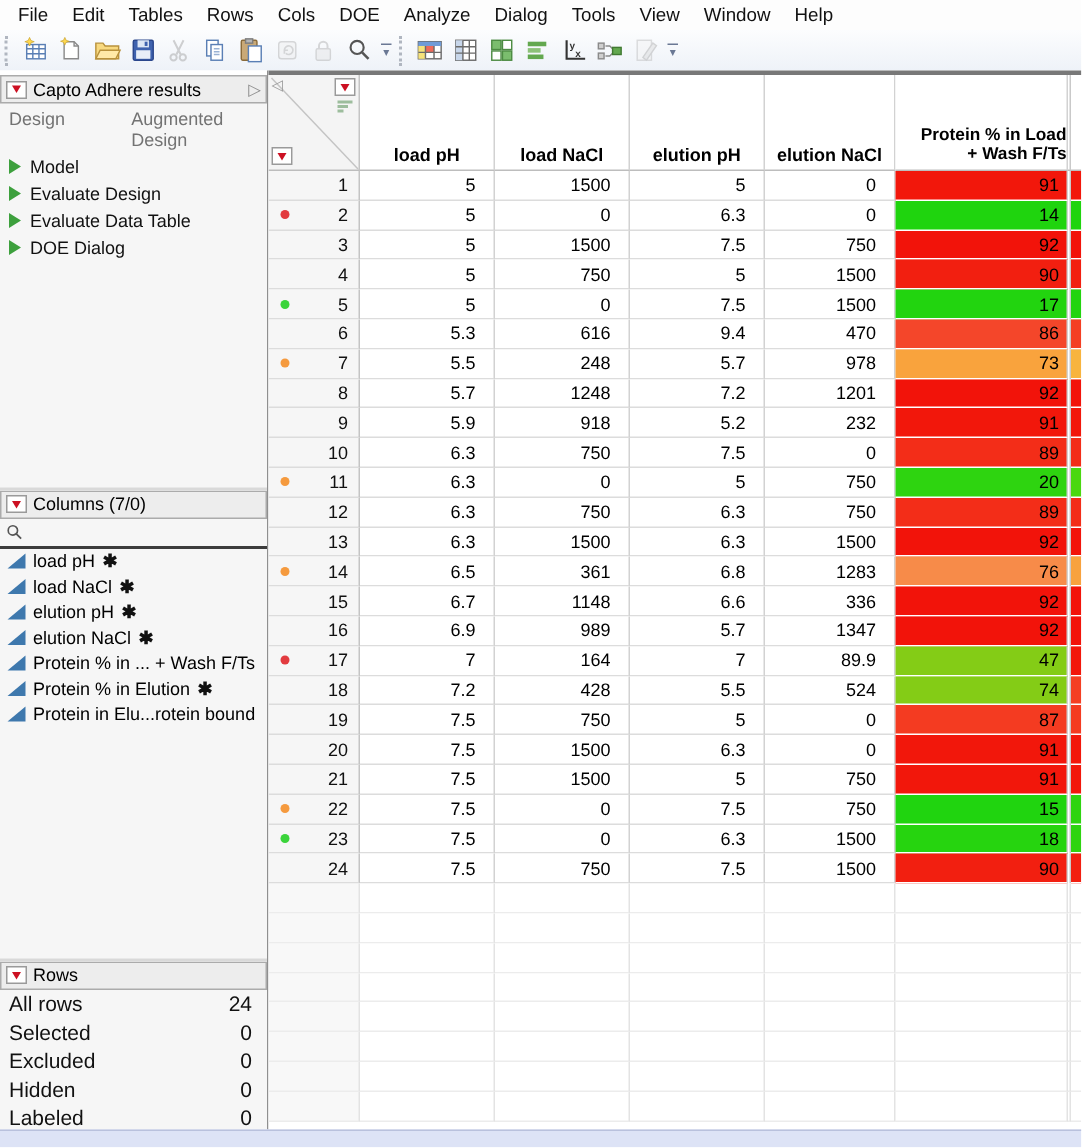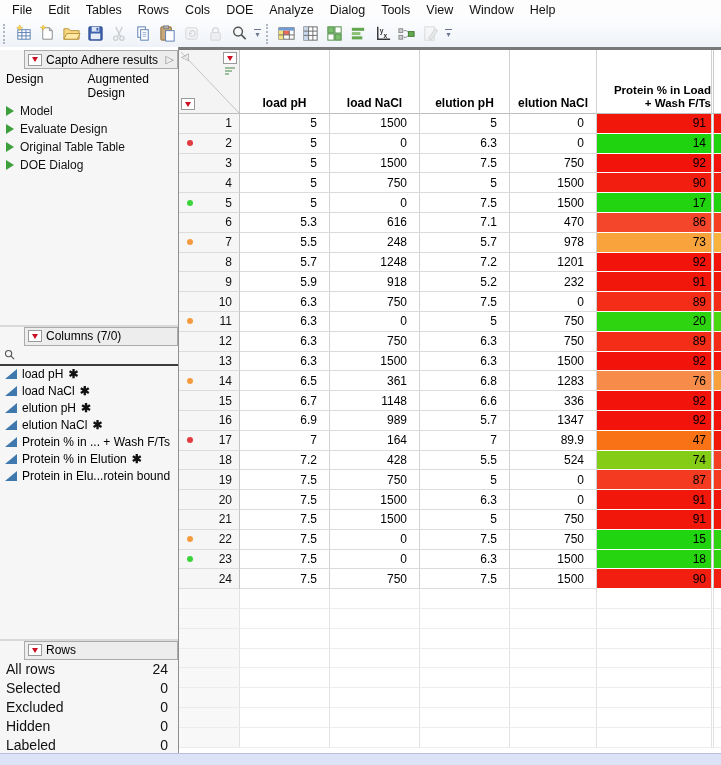--- a/index.html
+++ b/index.html
@@ -25,28 +25,28 @@
 
   
   .main { flex: 1 1 auto; display: flex; min-height: 0; }
   .sidebar { width: 179px; flex: 0 0 auto; padding-top: 3px; background: #fff;
              display: flex; flex-direction: column; border-right: 1px solid #8f8f8f; }
   .panel { background: #f6f6f6; border-bottom: 2px solid #d9d9d9; overflow: hidden; }
   .panel-table { height: 281px; }
   .panel-columns { height: 319px; }
   .panel-rows { flex: 1 1 auto; border-bottom: none; }
   .panel-header { height: 19px; display: flex; align-items: center; gap: 4px;
-                  background: #ededed; border: 1px solid #ababab; padding: 0 3px; font-size: 12px; margin-left: 24px; }
+                  background: #ededed; border: 1px solid #ababab; padding: 0 3px; font-size: 12px; }
   .panel-header .title { flex: 1 1 auto; white-space: nowrap; overflow: hidden; }
   .tri-btn { width: 14px; height: 12px; background: #fff; border: 1px solid #9a9a9a;
              display: inline-flex; align-items: center; justify-content: center; flex: 0 0 auto; }
   .tri-red { width: 0; height: 0; border-left: 3.5px solid transparent;
              border-right: 3.5px solid transparent; border-top: 5px solid #cc1022; }
   .side-arrow { color: #8a8a8a; font-size: 11px; flex: 0 0 auto; }
-  .prop-row { display: flex; font-size: 12px; padding: 3px 0 2px 6px; color: #000000; }
+  .prop-row { display: flex; font-size: 12px; padding: 3px 0 2px 6px; color: #737373; }
   .prop-row .p-label { width: 92px; }
   .script-item { display: flex; align-items: center; gap: 6px; font-size: 12px;
                  padding: 2px 0 2px 6px; color: #111; cursor: default; }
   .play-tri { width: 0; height: 0; border-left: 8px solid #3da03d;
               border-top: 5px solid transparent; border-bottom: 5px solid transparent; flex: 0 0 auto; }
   .search-row { display: flex; align-items: center; height: 20px; padding: 0 4px;
                 border-bottom: 2px solid #3c3c3c; background: #f6f6f6; }
   .search-row svg { width: 11px; height: 11px; margin-right: 4px; }
   .search-input { flex: 1; border: none; background: transparent; outline: none; font-size: 11px; }
   .col-item { display: flex; align-items: center; gap: 5px; font-size: 12px;
@@ -263,21 +263,21 @@
             <div class="script-item">
               <div class="play-tri"></div>
               <span>Model</span>
             </div>
             <div class="script-item">
               <div class="play-tri"></div>
               <span>Evaluate Design</span>
             </div>
             <div class="script-item">
               <div class="play-tri"></div>
-              <span>Original Table Table</span>
+              <span>Evaluate Data Table</span>
             </div>
             <div class="script-item">
               <div class="play-tri"></div>
               <span>DOE Dialog</span>
             </div>
           </div>
       </div>
 
       <div class="panel panel-columns">
         <div class="panel-header">
@@ -457,21 +457,21 @@
             <div class="cell c-prot" style="background: rgb(34, 212, 15);">17</div>
             <div class="cell c-gap"></div>
             <div class="cell c-sliv" style="background: rgb(34, 212, 15);"></div>
           </div>
           <div class="trow">
             <div class="cell c-rowhead">
               <span>6</span>
             </div>
             <div class="cell c-v">5.3</div>
             <div class="cell c-v">616</div>
-            <div class="cell c-v">7.1</div>
+            <div class="cell c-v">9.4</div>
             <div class="cell c-v4">470</div>
             <div class="cell c-prot" style="background: rgb(244, 70, 42);">86</div>
             <div class="cell c-gap"></div>
             <div class="cell c-sliv" style="background: rgb(244, 63, 35);"></div>
           </div>
           <div class="trow">
             <div class="cell c-rowhead">
               <div class="marker" style="background: rgb(245, 154, 62);"></div>
               <span>7</span>
             </div>
@@ -595,21 +595,21 @@
           </div>
           <div class="trow">
             <div class="cell c-rowhead">
               <div class="marker" style="background: rgb(226, 59, 63);"></div>
               <span>17</span>
             </div>
             <div class="cell c-v">7</div>
             <div class="cell c-v">164</div>
             <div class="cell c-v">7</div>
             <div class="cell c-v4">89.9</div>
-            <div class="cell c-prot" style="background: #f97316;">47</div>
+            <div class="cell c-prot" style="background: #84cc16;">47</div>
             <div class="cell c-gap"></div>
             <div class="cell c-sliv" style="background: rgb(242, 23, 11);"></div>
           </div>
           <div class="trow">
             <div class="cell c-rowhead">
               <span>18</span>
             </div>
             <div class="cell c-v">7.2</div>
             <div class="cell c-v">428</div>
             <div class="cell c-v">5.5</div>

